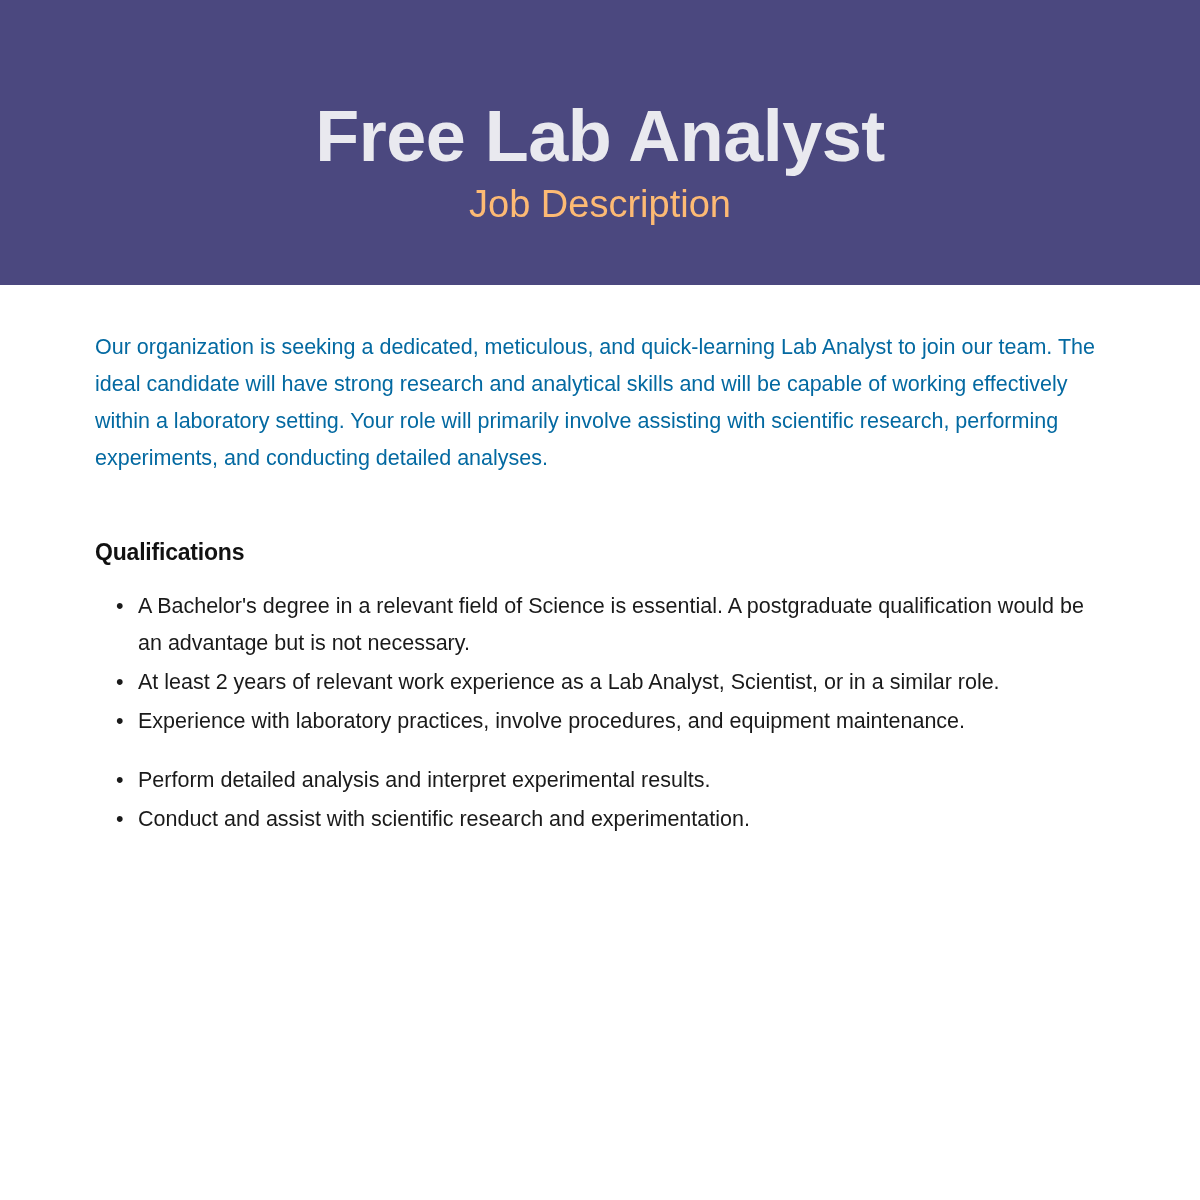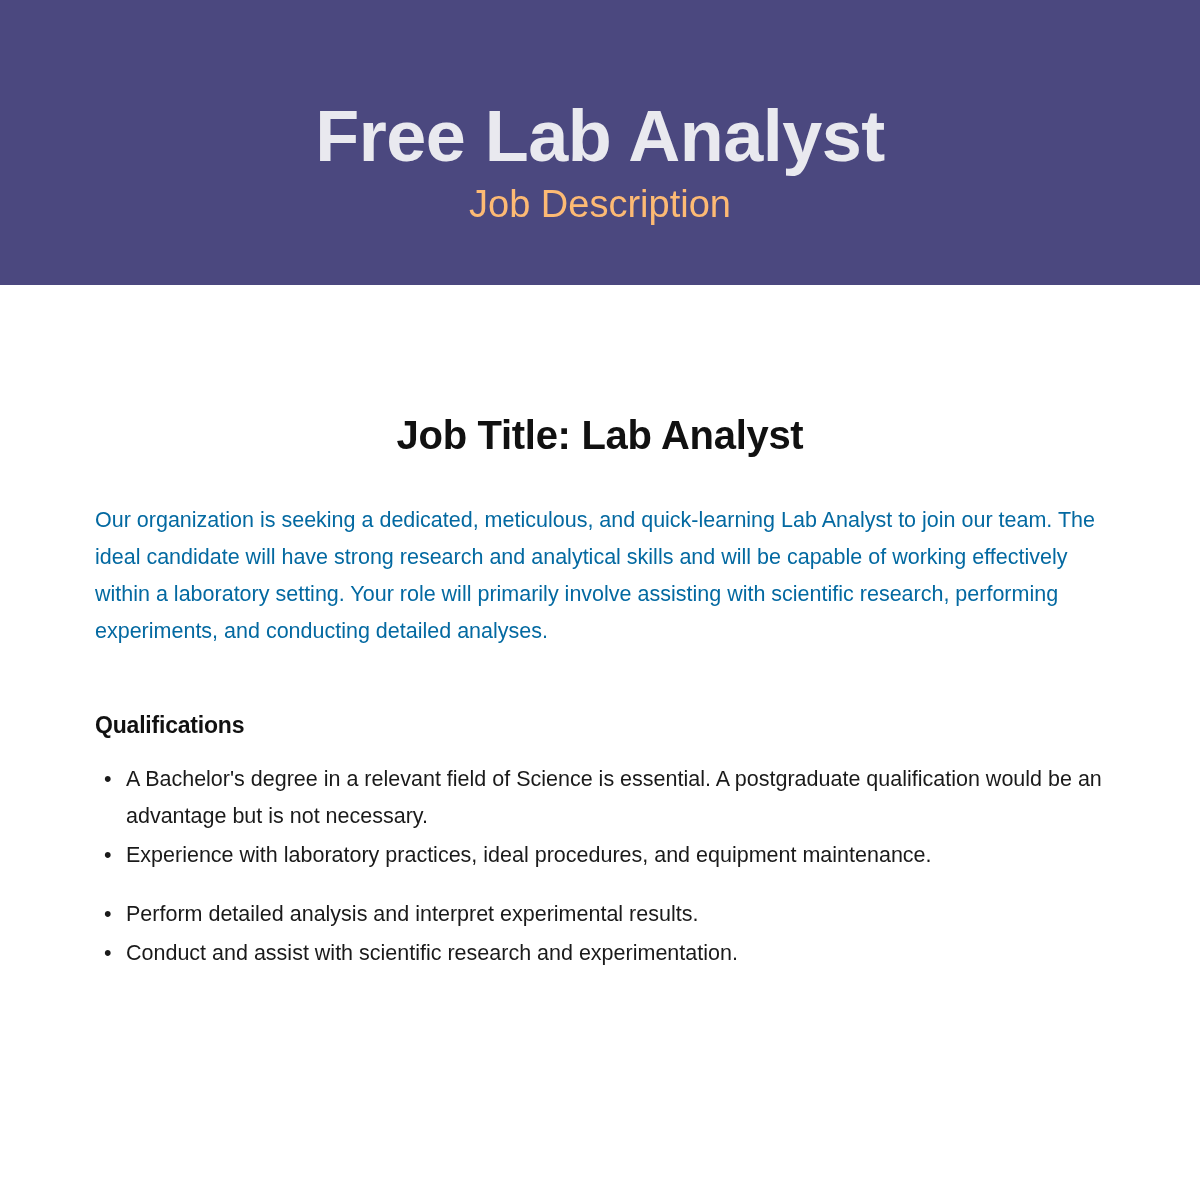--- a/index.html
+++ b/index.html
@@ -88,20 +88,21 @@
     padding-left: 31px;
     list-style: none;
   }
   ul.bullets li {
     position: relative;
     font-size: 21.5px;
     line-height: 1.72;
     color: #1a1a1a;
     margin-bottom: 2px;
     padding-left: 0;
+    margin-left: 12px;
   }
   ul.bullets li::before {
     content: "\2022";
     position: absolute;
     left: -22px;
     top: 0;
     font-size: 21.5px;
     line-height: 1.72;
     color: #1a1a1a;
   }
@@ -115,28 +116,28 @@
 
 <div class="page">
 
   <div class="banner">
     <div class="banner-title">Free Lab Analyst</div>
     <div class="banner-subtitle">Job Description</div>
   </div>
 
   <div class="content">
 
-    <h1 class="doc-title">Job Title: Lab Analyst</h1>
 
     <p class="intro">Our organization is seeking a dedicated, meticulous, and quick-learning Lab Analyst to join our team. The ideal candidate will have strong research and analytical skills and will be capable of working effectively within a laboratory setting. Your role will primarily involve assisting with scientific research, performing experiments, and conducting detailed analyses.</p>
 
     <h2 class="section-heading">Qualifications</h2>
     <ul class="bullets">
       <li>A Bachelor's degree in a relevant field of Science is essential. A postgraduate qualification would be an advantage but is not necessary.</li>
-      <li>Experience with laboratory practices, ideal procedures, and equipment maintenance.</li>
+      <li>At least 2 years of relevant work experience as a Lab Analyst, Scientist, or in a similar role.</li>
+      <li>Experience with laboratory practices, involve procedures, and equipment maintenance.</li>
     </ul>
 
     <ul class="bullets resp-list">
       <li>Perform detailed analysis and interpret experimental results.</li>
       <li>Conduct and assist with scientific research and experimentation.</li>
     </ul>
 
   </div>
 </div>
 

